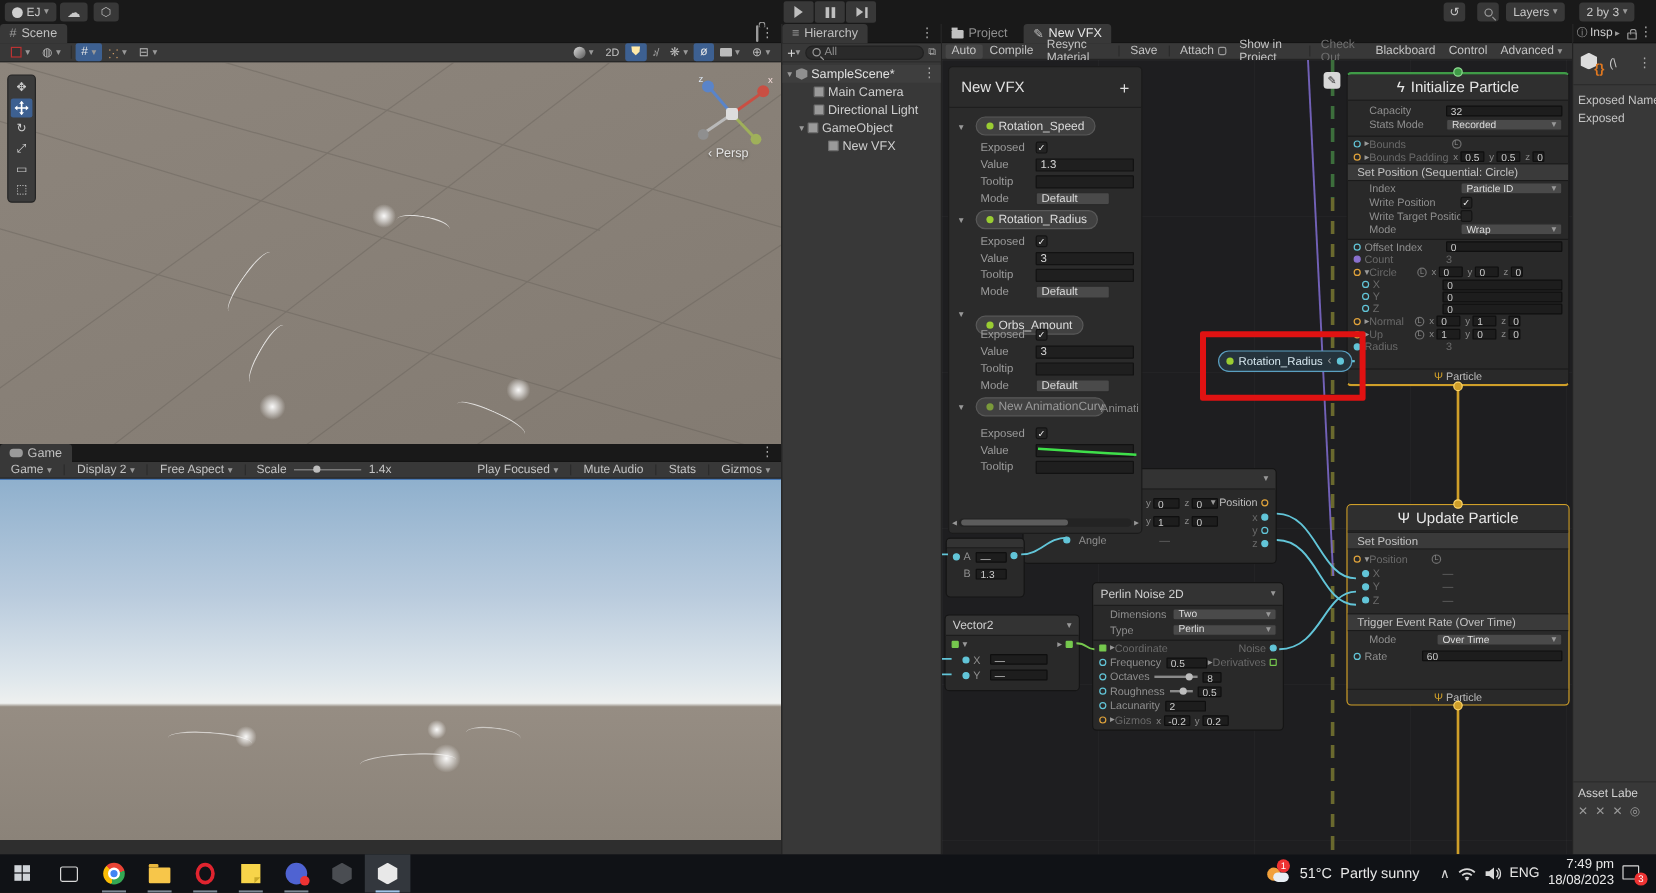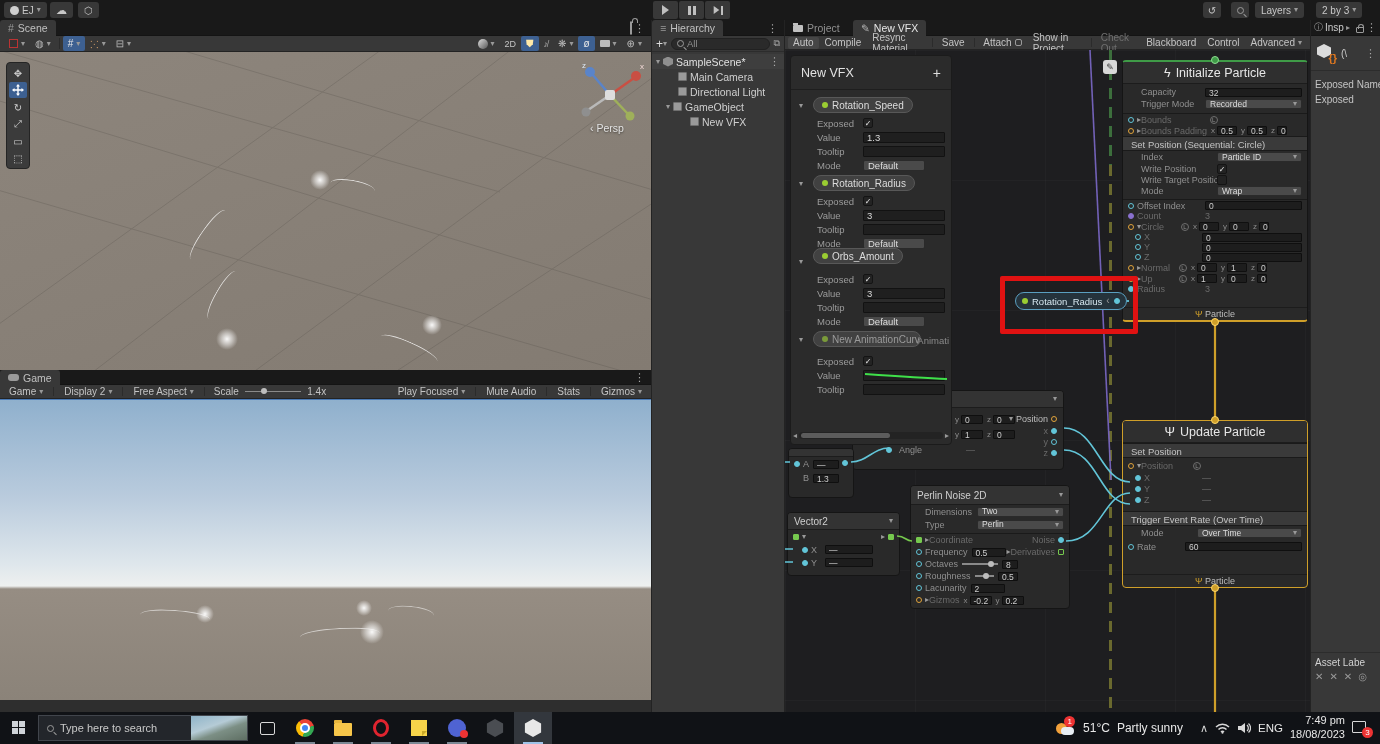--- a/index.html
+++ b/index.html
@@ -622,21 +622,21 @@
     <div class="node" style="left:337px;top:10px;width:186px;height:262px;border-top:2px solid #3f9b47;border-bottom:2px solid #cf9f29;z-index:3;">
       <div class="ctx-header">
         <span style="color:#e8e8e8;">ϟ</span>
         <span>Initialize Particle</span>
       </div>
       <div class="nrow" style="height:12px;margin-top:2px;padding-left:18px;">
         <span class="plabel" style="width:64px;">Capacity</span>
         <span class="nfield" style="flex:1;">32</span>
       </div>
       <div class="nrow" style="height:12px;padding-left:18px;">
-        <span class="plabel" style="width:64px;">Trigger Mode</span>
+        <span class="plabel" style="width:64px;">Stats Mode</span>
         <span class="ndd" style="flex:1;">
             <span>Recorded</span>
             <span class="chev">▾</span>
           </span>
       </div>
       <div style="border-top:1px solid #1a1a1a;margin-top:3px;"></div>
       <div class="nrow" style="height:11px;">
         <span class="port"></span>
         <span class="chev">▸</span>
         <span class="dim">Bounds</span>
@@ -830,21 +830,21 @@
       <span class="bb-lab" style="top:140px;">Exposed</span>
       <span class="check abs" style="left:72px;top:140px;"><span>✓</span></span>
       <span class="bb-lab" style="top:154px;">Value</span>
       <span class="bb-field" style="top:154px;">3</span>
       <span class="bb-lab" style="top:168px;">Tooltip</span>
       <span class="bb-field" style="top:168px;"></span>
       <span class="bb-lab" style="top:182px;">Mode</span>
       <span class="bb-dd" style="top:182px;">Default</span>
 
       <span class="chev abs" style="left:8px;top:202px;">▾</span>
-      <div class="bb-pill" style="top:192px;text-align:center;">
+      <div class="bb-pill" style="top:207px;text-align:center;">
           <span class="gdot"></span>
           <span>Orbs_Amount</span>
         </div>
       <span class="bb-lab" style="top:218px;">Exposed</span>
       <span class="check abs" style="left:72px;top:218px;"><span>✓</span></span>
       <span class="bb-lab" style="top:232px;">Value</span>
       <span class="bb-field" style="top:232px;">3</span>
       <span class="bb-lab" style="top:246px;">Tooltip</span>
       <span class="bb-field" style="top:246px;"></span>
       <span class="bb-lab" style="top:260px;">Mode</span>
@@ -912,25 +912,20 @@
 
   <div id="taskbar" class="abs">
     <div class="tbicon">
         <span class="winlogo">
           <i></i>
           <i></i>
           <i></i>
           <i></i>
         </span>
       </div>
-    <div class="tsearch">
-      <span class="mag"></span>
-      <span>Type here to search</span>
-      <span style="position:absolute;right:0;top:0;width:56px;height:100%;background:linear-gradient(160deg,#8fb4c9 0%,#b5cbd6 40%,#7c8f85 60%,#5e6e62 100%);"></span>
-    </div>
     <div class="tbicon">
         <span style="width:15px;height:13px;border:1.5px solid #d8d8d8;border-radius:2px;"></span>
       </div>
     <div class="tbicon">
         <span class="chrome"></span>
         <span class="runline"></span>
       </div>
     <div class="tbicon">
         <span class="folder"></span>
         <span class="runline"></span>

